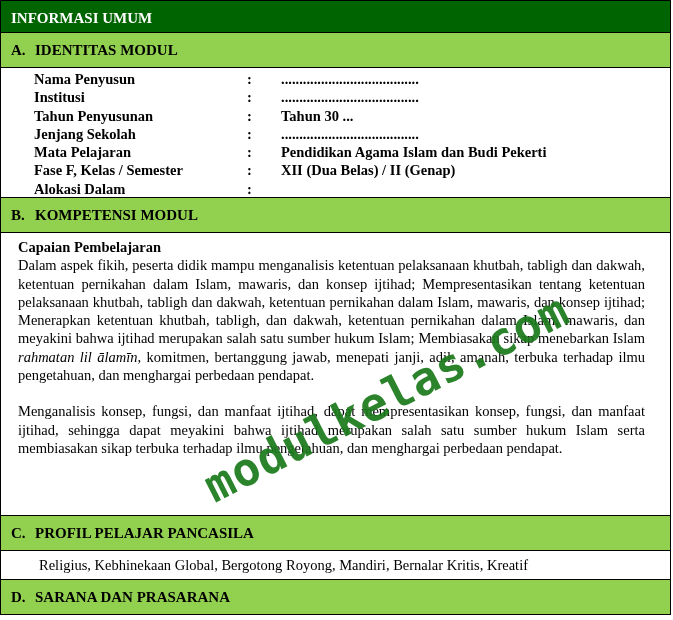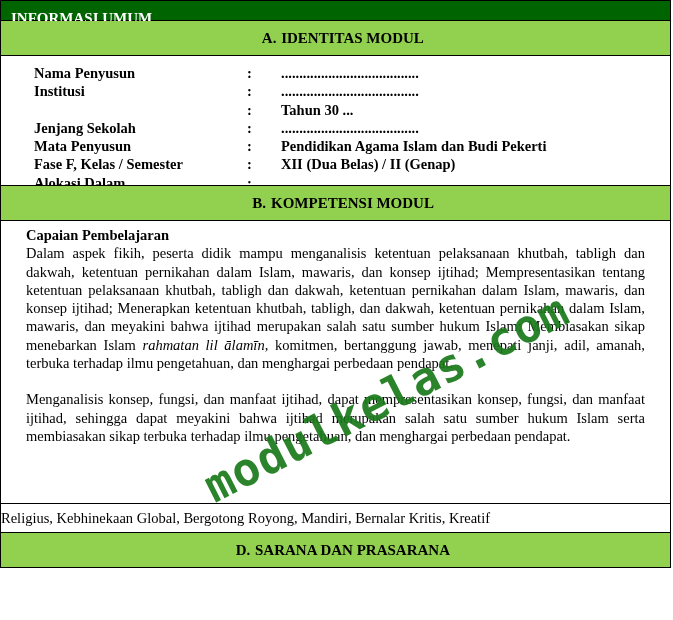--- a/index.html
+++ b/index.html
@@ -1,36 +1,36 @@
 <!DOCTYPE html>
 <html><head>
   <meta charset="utf-8">
   <style>
     html, body { margin: 0; padding: 0; background: #ffffff; }
     body { width: 673px; height: 620px; position: relative; overflow: hidden;
            font-family: "Liberation Serif", "DejaVu Serif", serif; color: #000; }
     .doc { position: absolute; left: 0; top: 0; width: 671px; }
     .row { position: relative; border: 1px solid #000; border-top: none; box-sizing: border-box; width: 671px; }
     .row.first { border-top: 1px solid #000; }
-    .hdr-dark { background: #006400; color: #ffffff; height: 21px; font-weight: bold; font-size: 15px;
+    .hdr-dark { background: #006400; color: #ffffff; height: 33px; font-weight: bold; font-size: 15px;
                 line-height: 34px; padding-left: 10px; }
     .hdr-light { background: #92d050; color: #000; height: 35px; font-weight: bold; font-size: 15px;
-                 line-height: 34px; padding-left: 10px; text-align: center; }
+                 line-height: 34px; padding-left: 10px; }
     .hdr-light .letter { display: inline-block; width: 24px; }
-    .ident { height: 130px; padding-top: 8px; }
+    .ident { height: 130px; padding-top: 2px; }
     .ident-row { position: relative; height: 18.3px; font-weight: bold; font-size: 14.5px; line-height: 18px; }
     .ident-row .lbl { position: absolute; left: 33px; }
     .ident-row .colon { position: absolute; left: 246px; }
     .ident-row .val { position: absolute; left: 280px; white-space: nowrap; }
-    .content-b { height: 283px; padding: 5px 25px 0 25px; font-size: 14.5px; line-height: 18.3px; }
+    .content-b { height: 283px; padding: 5px 25px 0 17px; font-size: 14.5px; line-height: 18.3px; }
     .sub-title { font-weight: bold; }
     .para { text-align: justify; text-align-last: left; }
     .para i { font-style: italic; }
     .gap { height: 18px; }
-    .content-c { height: 29px; font-size: 14.5px; line-height: 29px; }
+    .content-c { height: 29px; padding-left: 38px; font-size: 14.5px; line-height: 29px; }
     .watermark { position: absolute; left: 195px; top: 300px; color: #1a7a1a;
                  font-family: "DejaVu Sans Mono", monospace; font-size: 46px; font-weight: bold;
                  transform: rotate(-27deg); transform-origin: left top; opacity: 0.92;
                  white-space: nowrap; pointer-events: none; letter-spacing: 1px; top: 465px; left: 195px; }
   </style>
 </head>
 <body>
 
 <div class="doc">
 
@@ -47,30 +47,31 @@
       <span class="lbl">Nama Penyusun</span>
       <span class="colon">:</span>
       <span class="val">......................................</span>
     </div>
     <div class="ident-row">
       <span class="lbl">Institusi</span>
       <span class="colon">:</span>
       <span class="val">......................................</span>
     </div>
     <div class="ident-row">
+      <span class="lbl">Tahun Penyusunan</span>
       <span class="colon">:</span>
       <span class="val">Tahun 30 ...</span>
     </div>
     <div class="ident-row">
       <span class="lbl">Jenjang Sekolah</span>
       <span class="colon">:</span>
       <span class="val">......................................</span>
     </div>
     <div class="ident-row">
-      <span class="lbl">Mata Penyusun</span>
+      <span class="lbl">Mata Pelajaran</span>
       <span class="colon">:</span>
       <span class="val">Pendidikan Agama Islam dan Budi Pekerti</span>
     </div>
     <div class="ident-row">
       <span class="lbl">Fase F, Kelas / Semester</span>
       <span class="colon">:</span>
       <span class="val">XII (Dua Belas)  / II (Genap)</span>
     </div>
     <div class="ident-row">
       <span class="lbl">Alokasi Dalam</span>
@@ -82,20 +83,23 @@
     <span class="letter">B.</span><span>KOMPETENSI MODUL</span>
   </div>
 
   <div class="row content-b">
     <div class="sub-title">Capaian Pembelajaran</div>
     <div class="para"><span>Dalam aspek fikih, peserta didik mampu menganalisis ketentuan pelaksanaan khutbah, tabligh dan dakwah, ketentuan pernikahan dalam Islam, mawaris, dan konsep ijtihad; Mempresentasikan tentang ketentuan pelaksanaan khutbah, tabligh dan dakwah, ketentuan pernikahan dalam Islam, mawaris, dan konsep ijtihad; Menerapkan ketentuan khutbah, tabligh, dan dakwah, ketentuan pernikahan dalam Islam, mawaris, dan meyakini bahwa ijtihad merupakan salah satu sumber hukum Islam; Membiasakan sikap menebarkan Islam </span><i>rahmatan lil ālamīn,</i><span> komitmen, bertanggung jawab, menepati janji, adil, amanah, terbuka terhadap ilmu pengetahuan, dan menghargai perbedaan pendapat.</span></div>
     <div class="gap"></div>
     <div class="para">Menganalisis konsep, fungsi, dan manfaat ijtihad, dapat mempresentasikan konsep, fungsi, dan manfaat ijtihad, sehingga dapat meyakini bahwa ijtihad merupakan salah satu sumber hukum Islam serta membiasakan sikap terbuka terhadap ilmu pengetahuan, dan menghargai perbedaan pendapat.</div>
   </div>
 
+  <div class="row hdr-light">
+    <span class="letter">C.</span><span>PROFIL PELAJAR PANCASILA</span>
+  </div>
 
   <div class="row content-c">
     <span>Religius, Kebhinekaan Global, Bergotong Royong, Mandiri, Bernalar Kritis, Kreatif</span>
   </div>
 
   <div class="row hdr-light">
     <span class="letter">D.</span><span>SARANA DAN PRASARANA</span>
   </div>
 </div>
 

